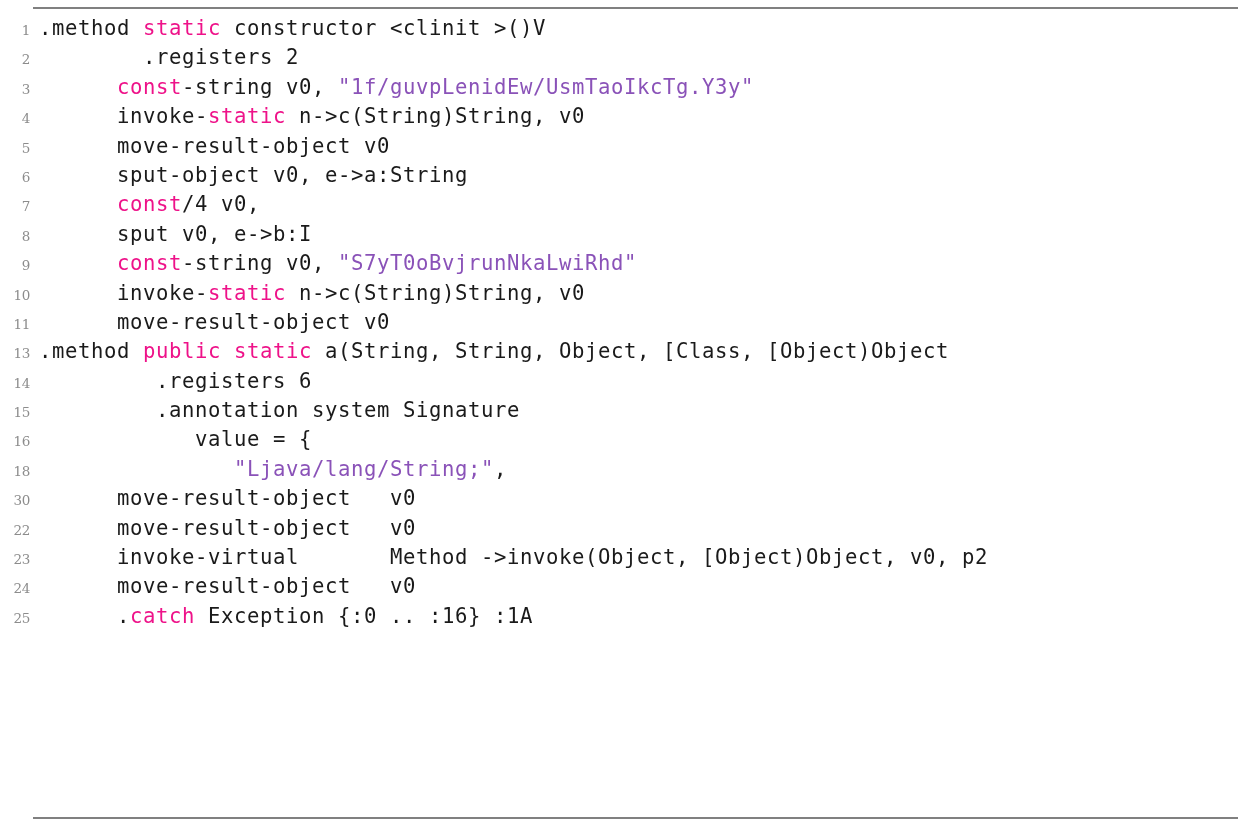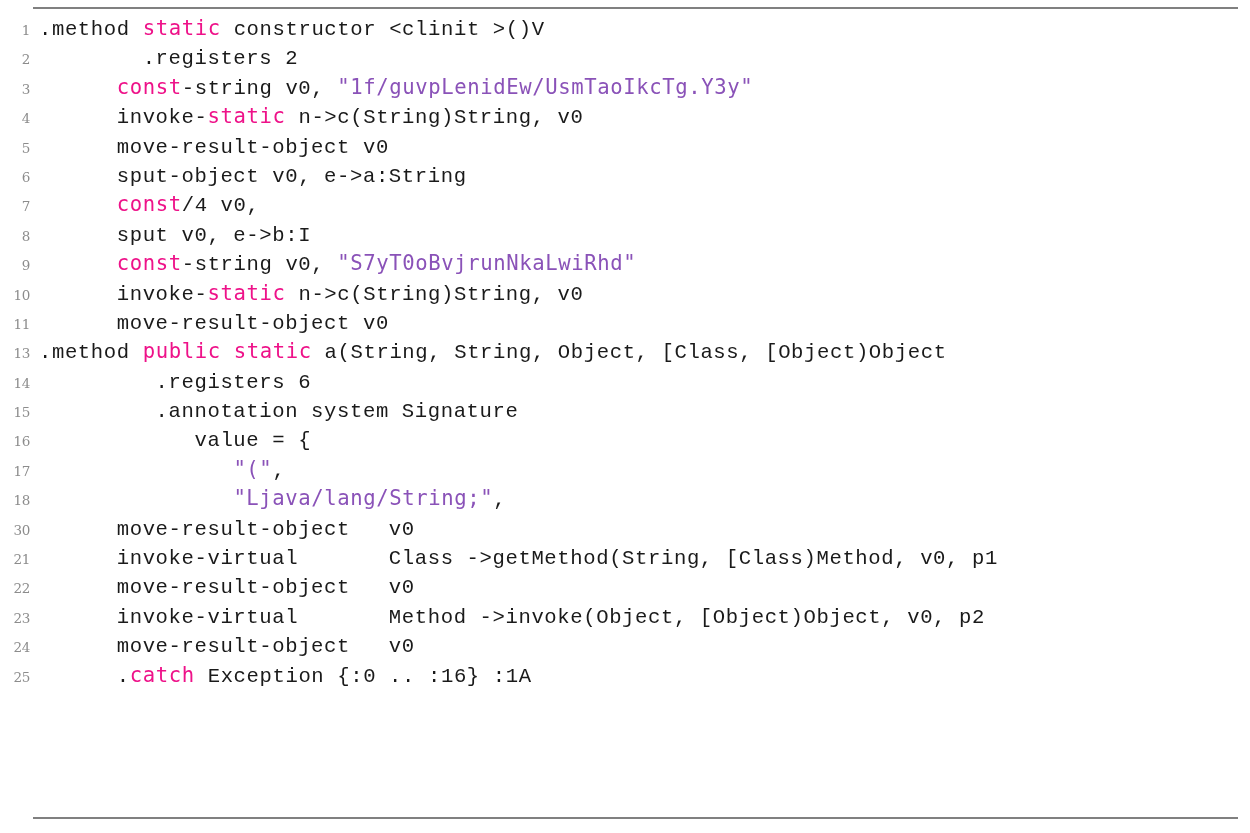--- a/index.html
+++ b/index.html
@@ -65,21 +65,21 @@
     letter-spacing: 0.6px;
     line-height: 29.4px;
     white-space: pre;
     color: #1a1a1a;
   }
 
   .kw  { color: #ee1289; }
   .str { color: #8a52b8; }
   .txt { color: #1a1a1a; }
 </style>
-<style>.kw{color:#ee1289;}.str{color:#8a52b8;}.txt{color:#1a1a1a;font-family:Liberation Mono, monospace;}.lineno{color:#8c8c8c;}.rule{border-top-color:#808080;}body{background:#ffffff;}</style></head>
+<style>.kw{color:#ee1289;}.str{color:#8a52b8;}.txt{color:#1a1a1a;}.lineno{color:#8c8c8c;}.rule{border-top-color:#808080;}body{background:#ffffff;}</style></head>
 <body>
 
 <div id="listing">
 
   <div class="rule top"></div>
 
   <div class="code-lines">
       <div class="line"><span class="lineno">1</span><span class="content"><span class="txt">.method </span><span class="kw">static</span><span class="txt"> constructor &lt;clinit &gt;()V</span></span></div>
       <div class="line"><span class="lineno">2</span><span class="content"><span class="txt">        .registers 2</span></span></div>
       <div class="line"><span class="lineno">3</span><span class="content"><span class="txt">      </span><span class="kw">const</span><span class="txt">-string v0, </span><span class="str">"1f/guvpLenidEw/UsmTaoIkcTg.Y3y"</span></span></div>
@@ -88,24 +88,22 @@
       <div class="line"><span class="lineno">6</span><span class="content"><span class="txt">      sput-object v0, e-&gt;a:String</span></span></div>
       <div class="line"><span class="lineno">7</span><span class="content"><span class="txt">      </span><span class="kw">const</span><span class="txt">/4 v0,</span></span></div>
       <div class="line"><span class="lineno">8</span><span class="content"><span class="txt">      sput v0, e-&gt;b:I</span></span></div>
       <div class="line"><span class="lineno">9</span><span class="content"><span class="txt">      </span><span class="kw">const</span><span class="txt">-string v0, </span><span class="str">"S7yT0oBvjrunNkaLwiRhd"</span></span></div>
       <div class="line"><span class="lineno">10</span><span class="content"><span class="txt">      invoke-</span><span class="kw">static</span><span class="txt"> n-&gt;c(String)String, v0</span></span></div>
       <div class="line"><span class="lineno">11</span><span class="content"><span class="txt">      move-result-object v0</span></span></div>
       <div class="line"><span class="lineno">13</span><span class="content"><span class="txt">.method </span><span class="kw">public static</span><span class="txt"> a(String, String, Object, [Class, [Object)Object</span></span></div>
       <div class="line"><span class="lineno">14</span><span class="content"><span class="txt">         .registers 6</span></span></div>
       <div class="line"><span class="lineno">15</span><span class="content"><span class="txt">         .annotation system Signature</span></span></div>
       <div class="line"><span class="lineno">16</span><span class="content"><span class="txt">            value = {</span></span></div>
-      <div class="line"><span class="lineno">17</span><span class="content"><span class="txt">               </span><span class="str">"("</span><span class="txt">,</span></span></div>
       <div class="line"><span class="lineno">18</span><span class="content"><span class="txt">               </span><span class="str">"Ljava/lang/String;"</span><span class="txt">,</span></span></div>
       <div class="line"><span class="lineno">30</span><span class="content"><span class="txt">      move-result-object   v0</span></span></div>
-      <div class="line"><span class="lineno">21</span><span class="content"><span class="txt">      invoke-virtual       Class -&gt;getMethod(String, [Class)Method, v0, p1</span></span></div>
       <div class="line"><span class="lineno">22</span><span class="content"><span class="txt">      move-result-object   v0</span></span></div>
       <div class="line"><span class="lineno">23</span><span class="content"><span class="txt">      invoke-virtual       Method -&gt;invoke(Object, [Object)Object, v0, p2</span></span></div>
       <div class="line"><span class="lineno">24</span><span class="content"><span class="txt">      move-result-object   v0</span></span></div>
       <div class="line"><span class="lineno">25</span><span class="content"><span class="txt">      .</span><span class="kw">catch</span><span class="txt"> Exception {:0 .. :16} :1A</span></span></div>
     </div>
 
   <div class="rule bottom"></div>
 
 </div>
 

